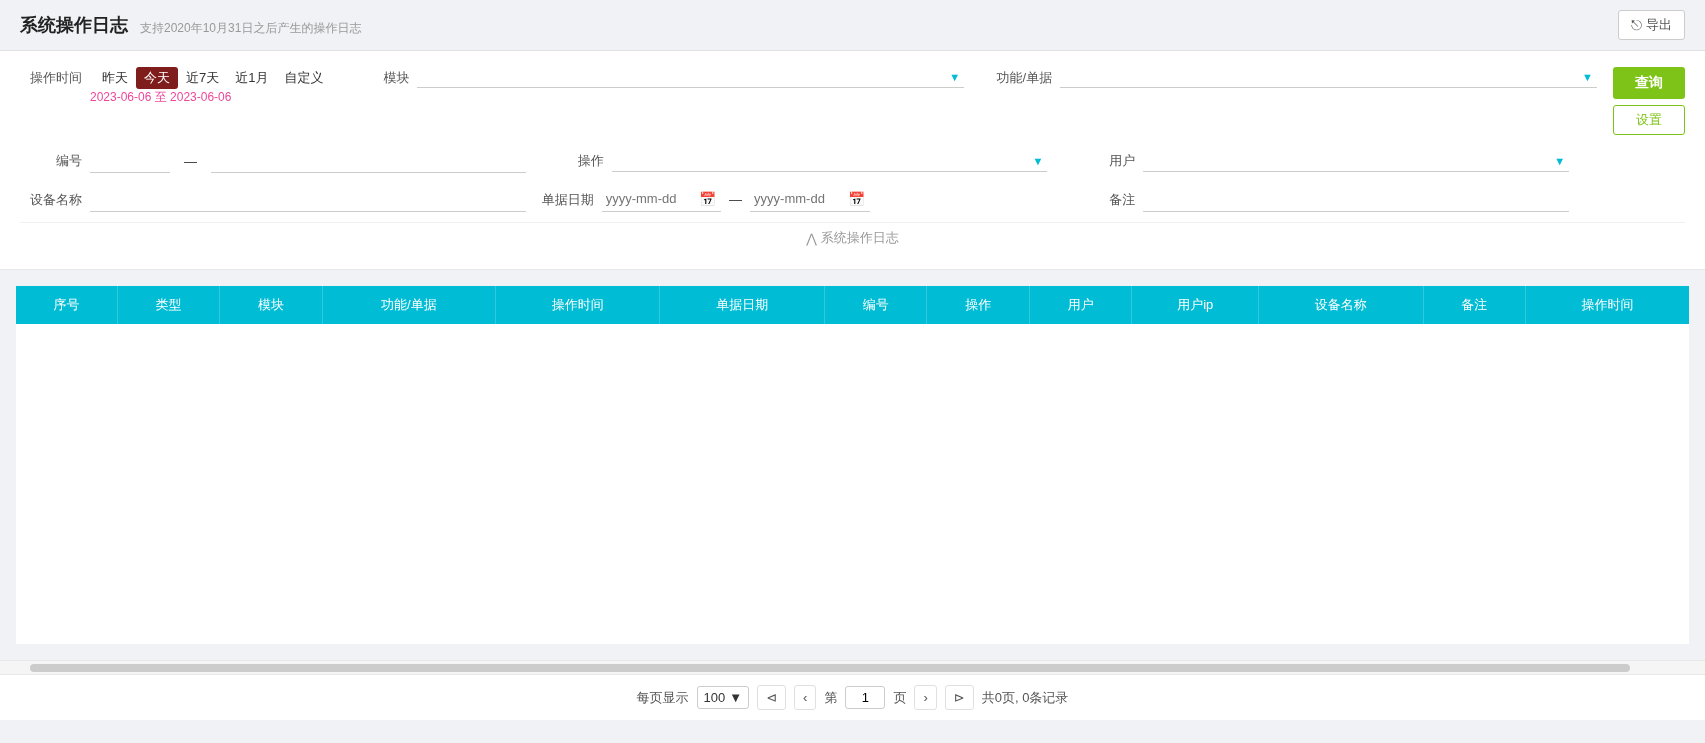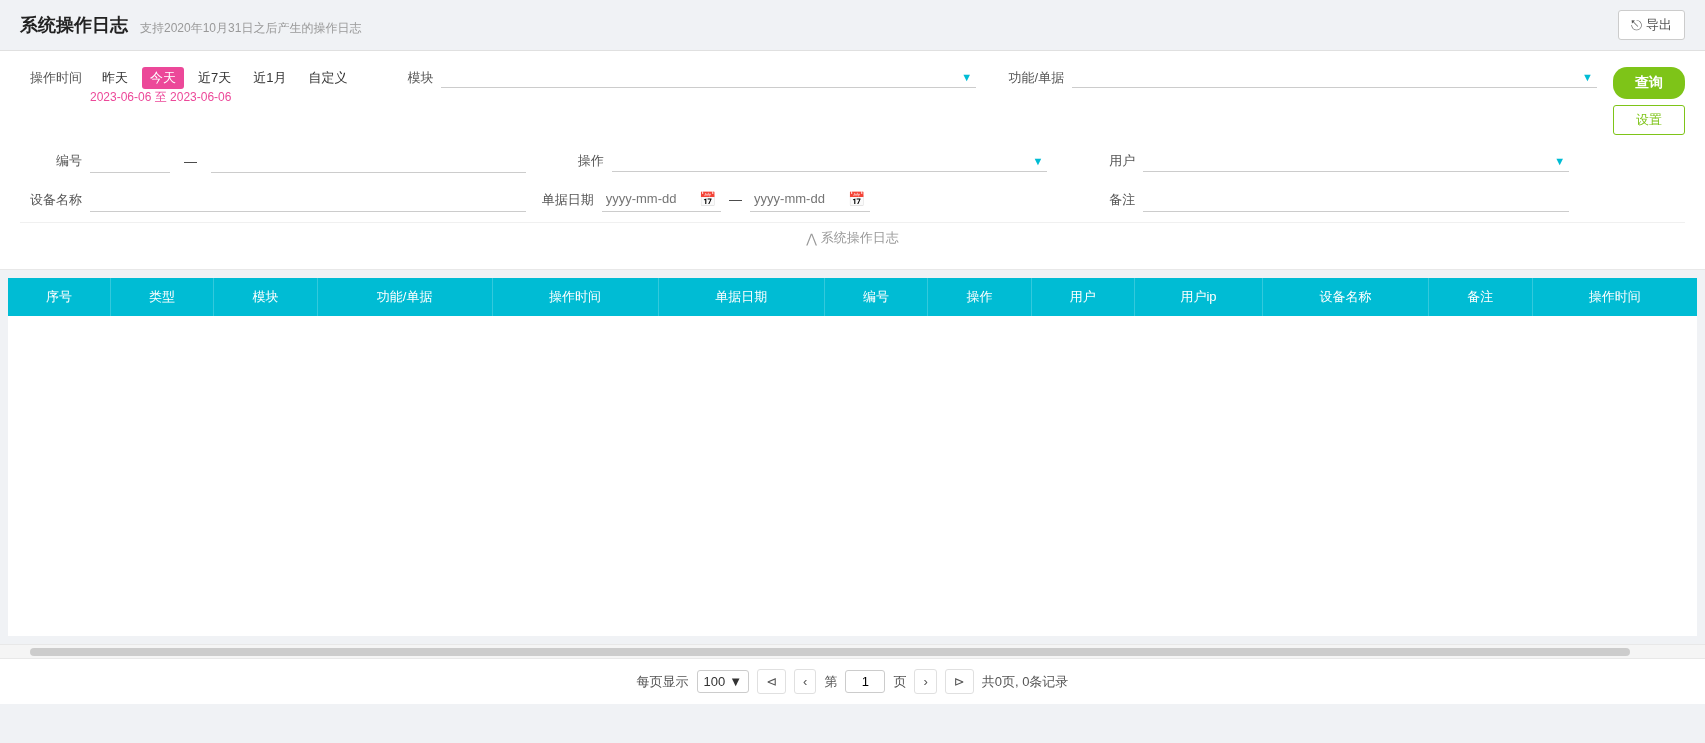--- a/index.html
+++ b/index.html
@@ -16,26 +16,26 @@
       background: white; border: 1px solid #ccc; padding: 5px 12px;
       border-radius: 3px; cursor: pointer; font-size: 13px; color: #555;
     }
 
     .filter-area {
       background: white; padding: 16px 20px; border-bottom: 1px solid #e8e8e8;
     }
     .filter-label {
       color: #555; font-size: 13px; white-space: nowrap; min-width: 70px; text-align: right; padding-right: 8px;
     }
-    .time-options { display: flex; align-items: center; gap: 6px; }
+    .time-options { display: flex; align-items: center; gap: 0; }
     .time-btn {
       padding: 2px 8px; border-radius: 3px; cursor: pointer; font-size: 13px;
       border: none; background: transparent; color: #333;
     }
-    .time-btn.active { background: #ec4899; color: white; border-radius: 3px; }
+    .time-btn.active { background: #7f1d1d; color: white; border-radius: 3px; }
     .time-range-text { font-size: 12px; color: #ec4899; margin-top: 4px; }
 
     .filter-input {
       border: none; border-bottom: 1px solid #ccc; outline: none;
       padding: 4px 4px; font-size: 13px; color: #333; background: transparent;
     }
     .filter-select-wrapper {
       display: flex; align-items: center; border-bottom: 1px solid #ccc;
       padding: 4px 4px; cursor: pointer; min-width: 180px; justify-content: space-between;
     }
@@ -59,29 +59,29 @@
     .collapse-btn {
       display: flex; align-items: center; gap: 4px;
       color: #999; font-size: 13px; cursor: pointer; background: none; border: none;
     }
 
     .action-btns {
       display: flex; flex-direction: column; gap: 6px; align-items: flex-end;
     }
     .query-btn {
       background: #7ec418; color: white; border: none; padding: 7px 22px;
-      border-radius: 14px; cursor: pointer; font-size: 14px; font-weight: bold;
+      border-radius: 3px; cursor: pointer; font-size: 14px; font-weight: bold;
     }
     .settings-btn {
       background: white; border: 1px solid #7ec418; color: #7ec418;
       padding: 5px 22px; border-radius: 3px; cursor: pointer; font-size: 13px;
     }
 
     
-    .table-container { background: #f0abfc; margin: 8px; overflow-x: auto; }
+    .table-container { background: #f0abfc; margin: 16px; overflow-x: auto; }
     table { width: 100%; border-collapse: collapse; min-width: 1600px; }
     thead tr { background: #00bcd4; }
     thead th {
       color: white; font-size: 13px; font-weight: normal;
       padding: 10px 8px; text-align: center; border-right: 1px solid rgba(255,255,255,0.2);
       white-space: nowrap;
     }
     thead th:last-child { border-right: none; }
 
     .empty-area { height: 320px; background: white; display: flex; align-items: center; justify-content: center; }

